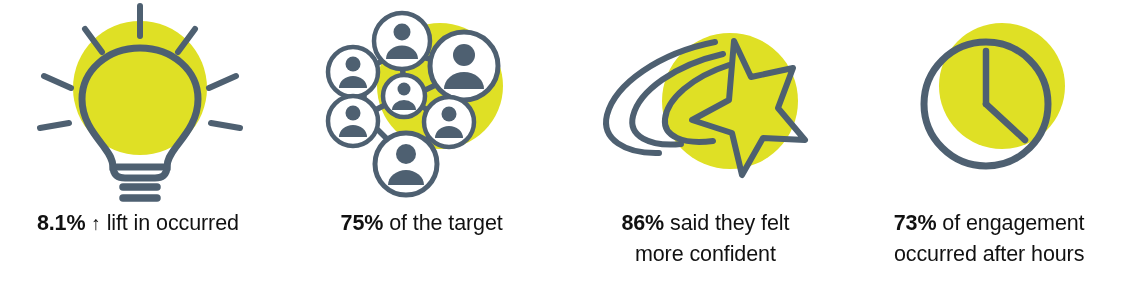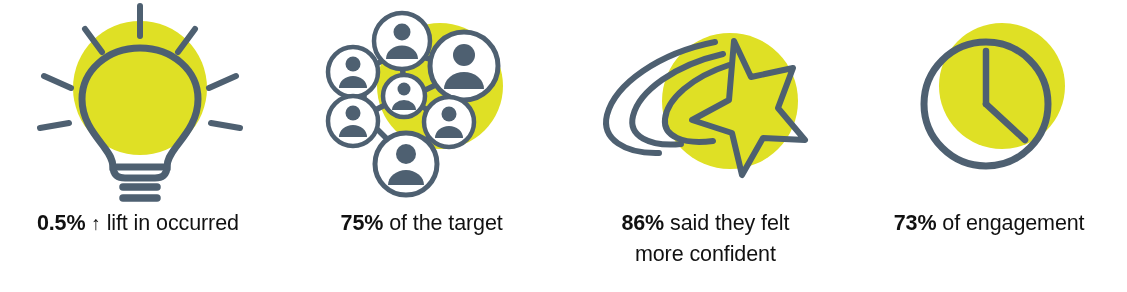--- a/index.html
+++ b/index.html
@@ -96,21 +96,21 @@
           <line x1="63" y1="25" x2="80" y2="48"></line>
           <line x1="173" y1="25" x2="156" y2="48"></line>
           <line x1="22" y1="72" x2="49" y2="84"></line>
           <line x1="214" y1="72" x2="187" y2="84"></line>
           <line x1="18" y1="124" x2="47" y2="119"></line>
           <line x1="218" y1="124" x2="189" y2="119"></line>
         </g>
       </svg>
     </div>
     <div class="caption">
-      <span class="metric">0.5%</span>
+      <span class="metric">8.1%</span>
       <span class="arrow">↑</span>
       <span>lift in occurred</span><br>
     </div>
   </div>
 
   <div class="stat-col col-2">
     <div class="icon-wrap">
       <svg width="210" height="200" viewBox="0 0 210 200" aria-hidden="true">
         <circle cx="122" cy="82" r="63" fill="#dfe025"></circle>
 
@@ -213,16 +213,17 @@
         <circle cx="92" cy="95" r="62" fill="none" stroke="#4e6071" stroke-width="7"></circle>
         <g stroke="#4e6071" stroke-width="6.5" stroke-linecap="round" fill="none">
           <line x1="92" y1="95" x2="92" y2="42"></line>
           <line x1="92" y1="95" x2="131" y2="131"></line>
         </g>
       </svg>
     </div>
     <div class="caption">
       <span class="metric">73%</span>
       <span>of engagement</span><br>
+      <span>occurred after hours</span>
     </div>
   </div>
 
 </div>
 
 </body></html>

